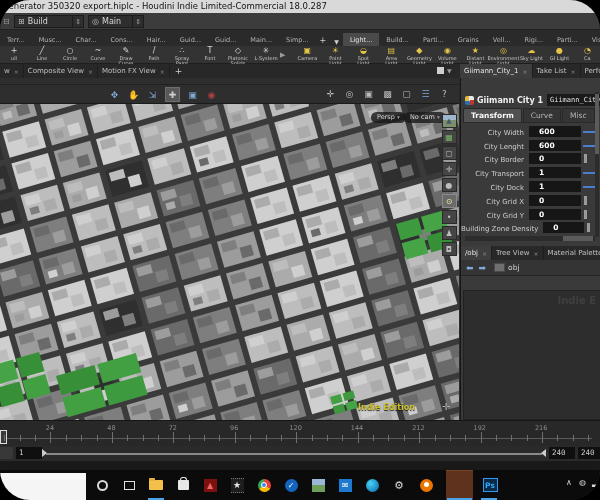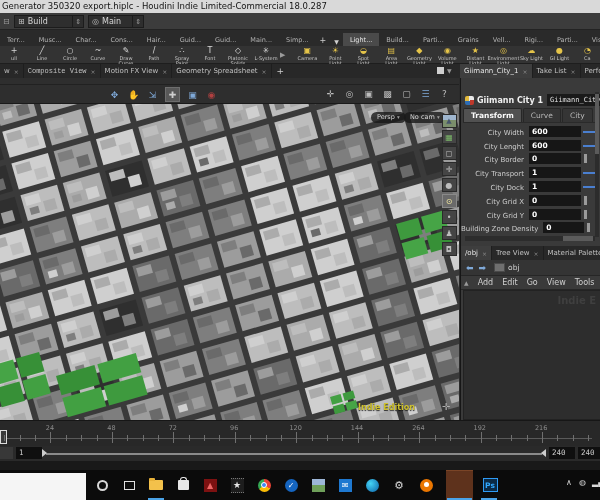--- a/index.html
+++ b/index.html
@@ -1,17 +1,17 @@
 <!DOCTYPE html>
 <html><head>
 <meta charset="utf-8">
 <style>
   html,body{margin:0;padding:0;background:#000;}
   #app{position:relative;width:600px;height:500px;overflow:hidden;
-       font-family:"DejaVu Sans","Liberation Sans",sans-serif;background:#2b2b2b;
+       font-family:"DejaVu Sans","Liberation Sans",sans-serif;background:#2b2b2b;border-radius:30px;
        -webkit-font-smoothing:antialiased;}
   .abs{position:absolute;}
 
   
   #titlebar{left:0;top:0;width:600px;height:13px;background:#d9d9d9;color:#141414;
             font-size:8.5px;line-height:13px;padding-left:2px;box-sizing:border-box;white-space:nowrap;}
 
   
   #toolbar2{left:0;top:13px;width:600px;height:17px;background:#3c3c3c;border-bottom:1px solid #232323;box-sizing:border-box;}
   .menu-grid-ic{position:absolute;left:3px;top:5px;width:8px;height:8px;color:#9a9a9a;font-size:8px;line-height:8px;}
@@ -86,21 +86,21 @@
   #node-name{margin-left:4px;flex:1;height:12px;background:#1a1a1a;color:#e0e0e0;
              font-family:"DejaVu Sans Mono","Liberation Mono",monospace;font-size:7px;line-height:12px;padding-left:3px;white-space:nowrap;overflow:hidden;}
   #param-tabs{position:absolute;left:2px;top:30px;width:136px;height:14px;display:flex;border-bottom:1px solid #2a2a2a;}
   .parmtab{font-size:7.5px;color:#b5b5b5;background:#353535;border:1px solid #272727;border-bottom:none;
            padding:2px 7px 1px;margin-right:1px;border-radius:2px 2px 0 0;}
   .parmtab.active{background:#515151;color:#fafafa;font-weight:bold;}
   #param-rows{position:absolute;left:0px;top:45px;width:134px;}
   .prow{display:flex;align-items:flex-end;height:13.8px;}
   .plabel{flex:1;text-align:right;font-size:7px;color:#cccccc;padding-right:5px;white-space:nowrap;}
   .pfield{width:52px;height:11px;background:#161616;color:#ffffff;font-size:7.5px;font-weight:bold;
-          line-height:11px;padding-left:3px;box-sizing:border-box;margin-top:32px;}
+          line-height:11px;padding-left:10px;box-sizing:border-box;margin-top:32px;}
   .pslider{width:12px;height:11px;margin-left:2px;position:relative;}
   .pslider .line{position:absolute;left:0;top:5px;width:12px;height:2px;background:#4a7fd0;}
   .pslider .hdl{position:absolute;left:1px;top:1px;width:3px;height:9px;background:#9a9a9a;}
   #param-scroll{position:absolute;right:1px;top:14px;width:4px;height:145px;background:#2c2c2c;}
   #param-scroll .bar{position:absolute;left:0;top:2px;width:4px;height:60px;background:#5b5b5b;}
   #param-hscroll{position:absolute;left:4px;top:158px;width:130px;height:5px;background:#2c2c2c;}
   #param-hscroll .bar{position:absolute;right:2px;top:0;width:30px;height:5px;background:#5b5b5b;}
 
   #net-tabs{position:absolute;left:0;top:168px;width:140px;height:14px;background:#282828;display:flex;}
   #net-nav{position:absolute;left:0;top:182px;width:140px;height:16px;background:#343434;display:flex;align-items:center;border-bottom:1px solid #262626;box-sizing:border-box;}
@@ -294,29 +294,25 @@
       </div>
     </div>
 
   <div id="panetabs" class="abs">
     <div id="panetabs-left" style="display:flex;">
         <div class="ptab">
           <div style="display: inline;">w</div>
           <div class="x" style="display: inline;">×</div>
         </div>
         <div class="ptab">
-          <div style="display: inline; font-family: Liberation Mono, monospace;">Composite View</div>
+          <div style="display: inline;">Composite View</div>
           <div class="x" style="display: inline;">×</div>
         </div>
         <div class="ptab">
           <div style="display: inline;">Motion FX View</div>
-          <div class="x" style="display: inline;">×</div>
-        </div>
-        <div class="ptab">
-          <div style="display: inline;">Geometry Spreadsheet</div>
           <div class="x" style="display: inline;">×</div>
         </div>
         <div class="ptab-plus">+</div>
       </div>
     <div class="ptab-corner" style="position:absolute;left:437px;top:3px;">
       <span class="sq"></span>
       <span class="dn">▼</span>
     </div>
     <div id="panetabs-right">
         <div class="ptab active">
@@ -2086,21 +2082,21 @@
 
   <div id="rightpanel" class="abs">
     <div id="node-header">
       <span id="node-icon"></span>
       <span id="node-title">Giimann City 1</span>
       <span id="node-name">Giimann_City_1</span>
     </div>
     <div id="param-tabs">
         <div class="parmtab active">Transform</div>
         <div class="parmtab">Curve</div>
-        <div class="parmtab">City</div>
+        <div class="parmtab">Misc</div>
       </div>
     <div id="param-rows">
         <div class="prow">
           <div class="plabel">City Width</div>
           <div class="pfield">600</div>
           <div class="pslider">
             <div class="line"></div>
           </div>
         </div>
         <div class="prow">
@@ -2172,43 +2168,35 @@
         <div class="ptab">
           <div style="display: inline;">Material Palette</div>
         </div>
       </div>
     <div id="net-nav">
       <span class="navarrow" id="nav-back">⬅</span>
       <span class="navarrow" id="nav-fwd">➡</span>
       <span id="path-node-icon"></span>
       <span id="net-path">obj</span>
     </div>
-    <div id="net-menu">
-      <span id="net-expand">▲</span>
-    <div class="netmenu-item">Add</div>
-        <div class="netmenu-item">Edit</div>
-        <div class="netmenu-item">Go</div>
-        <div class="netmenu-item">View</div>
-        <div class="netmenu-item">Tools</div>
-      </div>
     <div id="net-canvas">
       <span id="net-watermark">Indie E</span>
     </div>
   </div>
 
   <div id="timeline" class="abs">
     <div id="tl-baseline"></div>
     <div id="playhead"></div>
   <div class="ticklabel" style="left: 50px;">24</div>
       <div class="ticklabel" style="left: 111.4px;">48</div>
       <div class="ticklabel" style="left: 172.8px;">72</div>
       <div class="ticklabel" style="left: 234.2px;">96</div>
       <div class="ticklabel" style="left: 295.6px;">120</div>
       <div class="ticklabel" style="left: 357px;">144</div>
-      <div class="ticklabel" style="left: 418.4px;">264</div>
+      <div class="ticklabel" style="left: 418.4px;">212</div>
       <div class="ticklabel" style="left: 479.8px;">192</div>
       <div class="ticklabel" style="left: 541.2px;">216</div>
       <div class="tick" style="left: 4.363px; top: 14px; height: 6px;"></div>
       <div class="tick" style="left: 19.726px; top: 14px; height: 6px;"></div>
       <div class="tick" style="left: 35.089px; top: 14px; height: 6px;"></div>
       <div class="tick" style="left: 50.452px; top: 11px; height: 11px;"></div>
       <div class="tick" style="left: 65.815px; top: 14px; height: 6px;"></div>
       <div class="tick" style="left: 81.178px; top: 14px; height: 6px;"></div>
       <div class="tick" style="left: 96.541px; top: 14px; height: 6px;"></div>
       <div class="tick" style="left: 111.904px; top: 11px; height: 11px;"></div>

